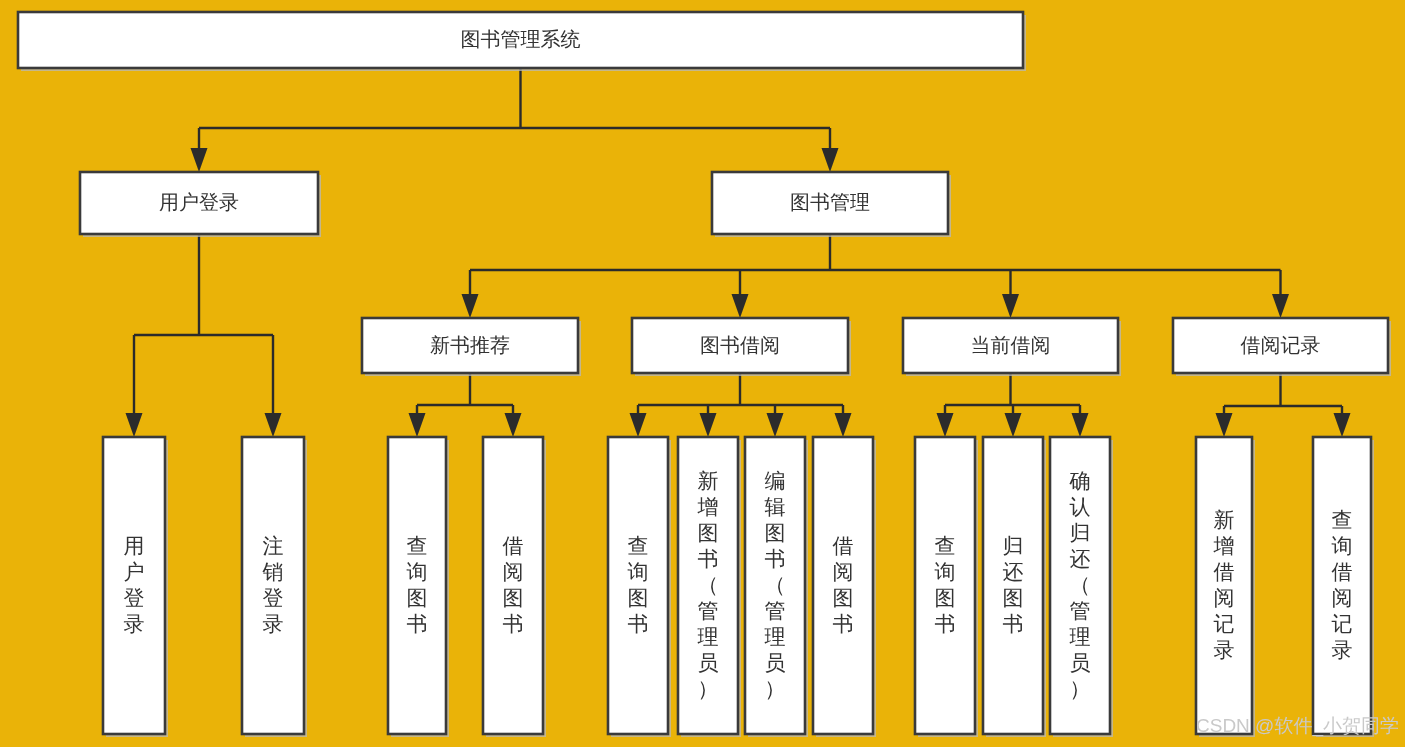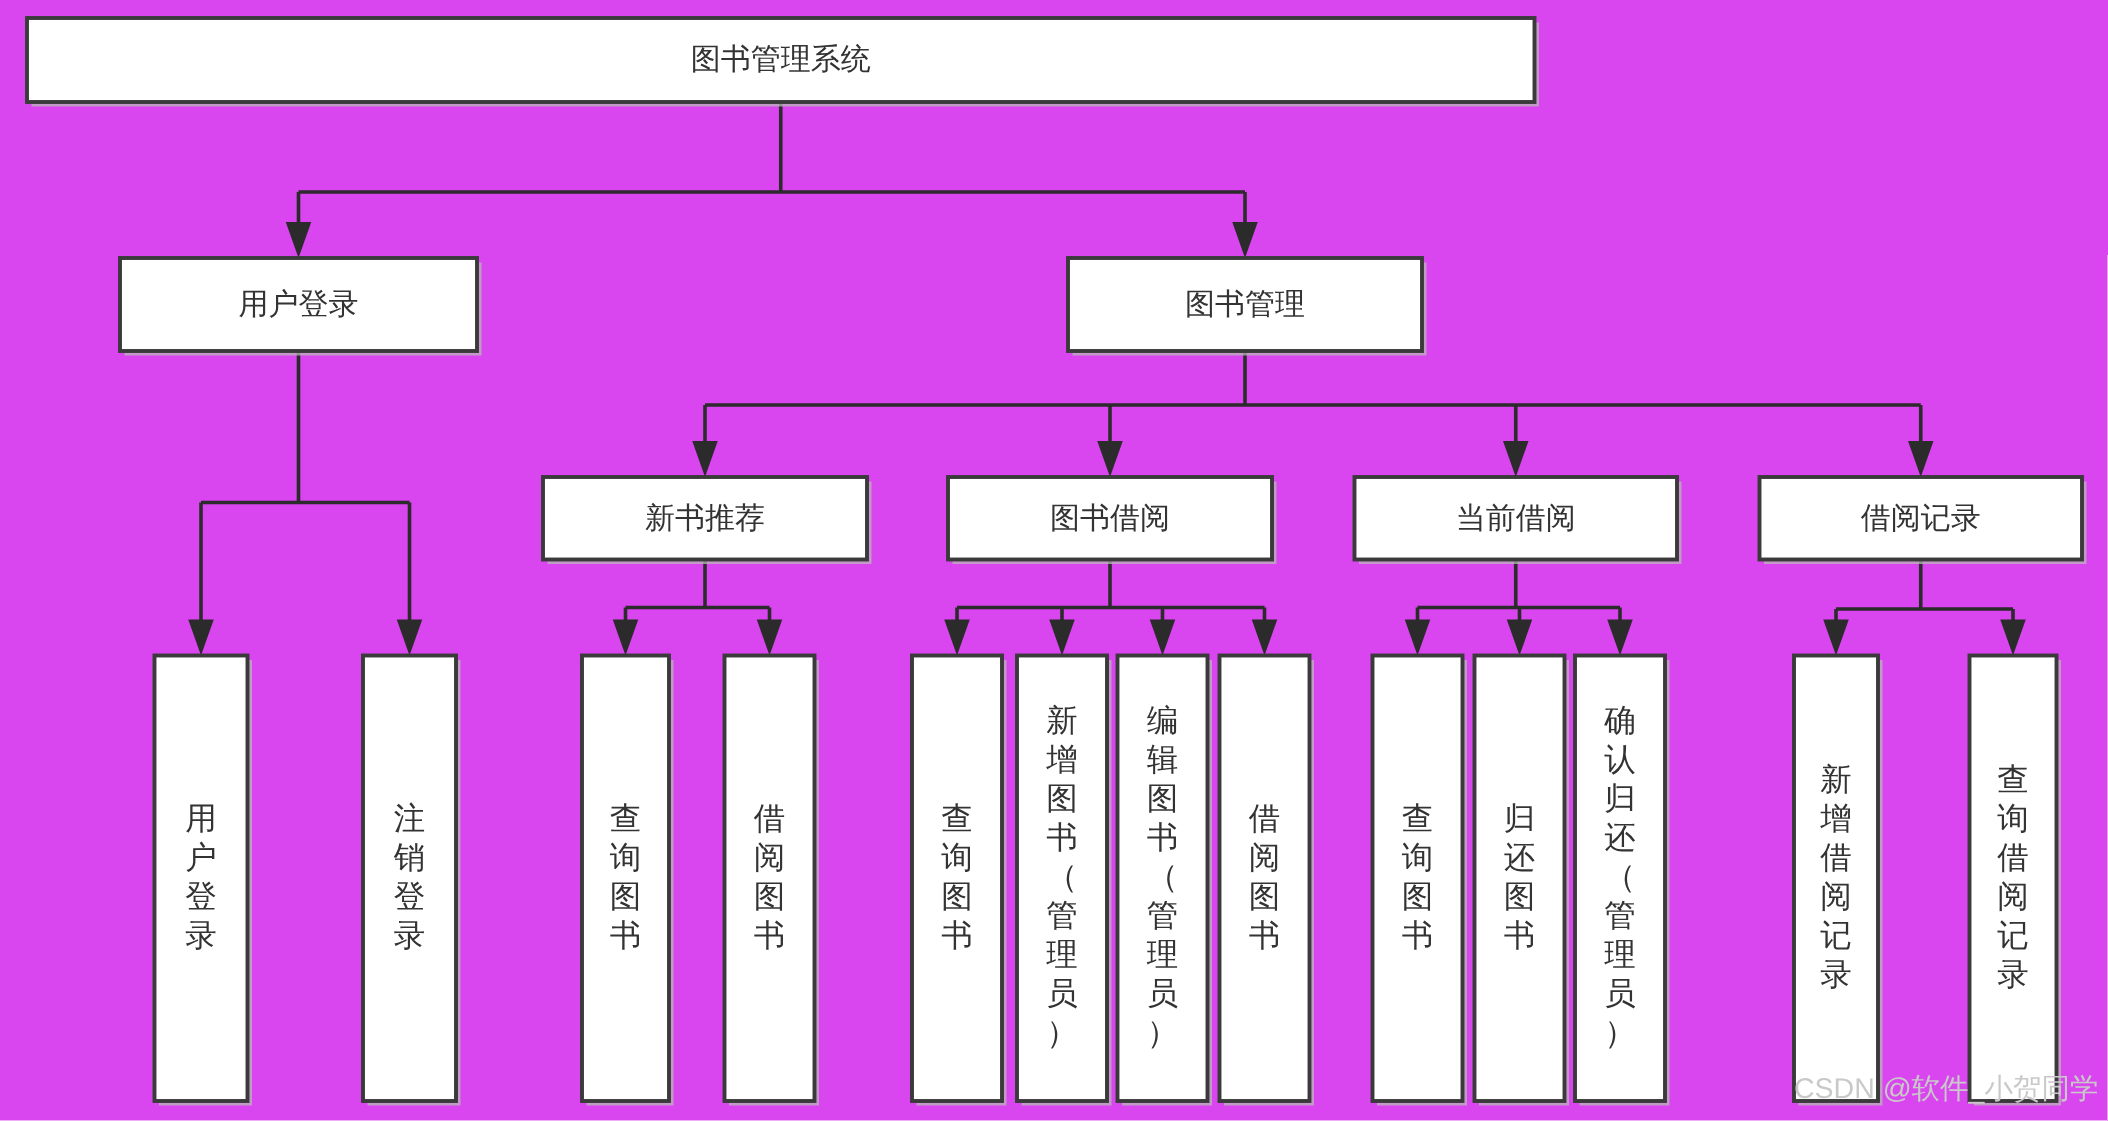--- a/index.html
+++ b/index.html
@@ -8,21 +8,21 @@
     padding: 0;
     background: #ffffff;
   }
   body {
     font-family: "Liberation Sans", "DejaVu Sans", sans-serif;
   }
   #diagram-root {
     position: relative;
     width: 1405px;
     height: 747px;
-    background: #d946ef;
+    background: #eab308;
     overflow: hidden;
   }
   svg.diagram-canvas {
     position: absolute;
     left: 0;
     top: 0;
     width: 1405px;
     height: 747px;
     display: block;
   }

